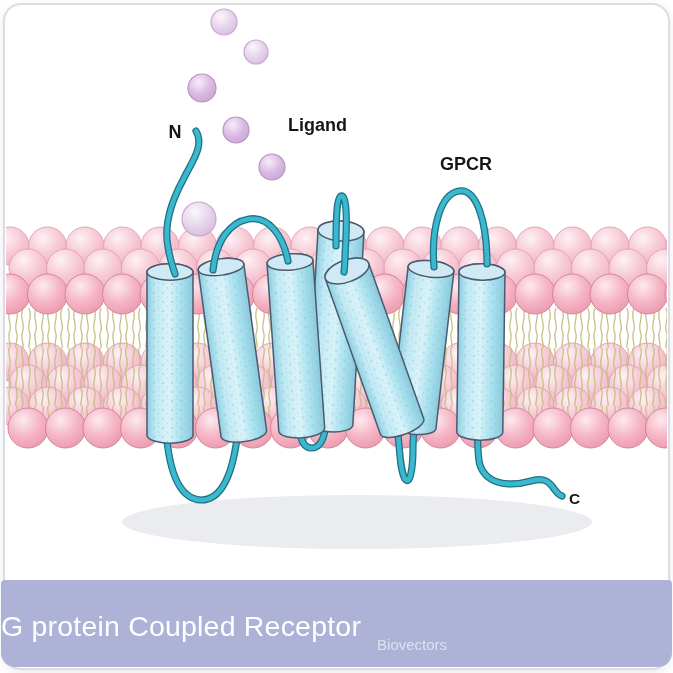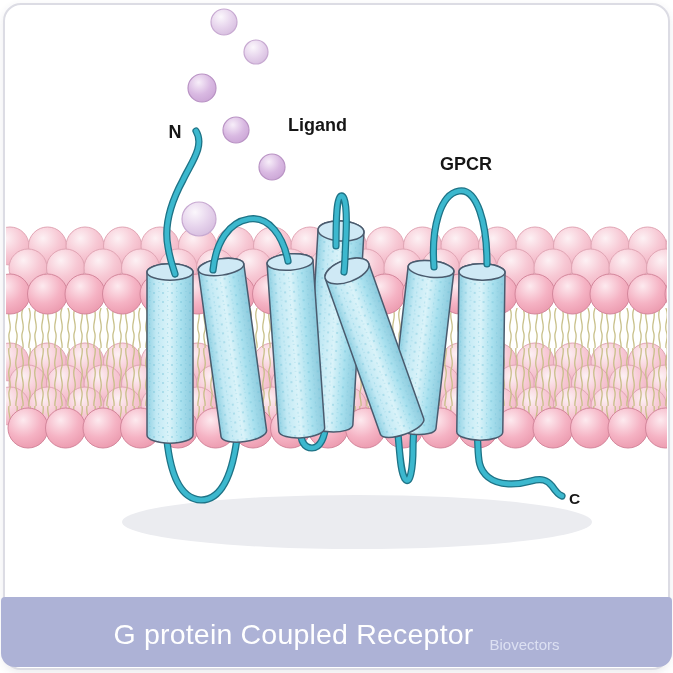--- a/index.html
+++ b/index.html
@@ -5,23 +5,23 @@
   html,body{margin:0;padding:0;background:#ffffff;}
   .stage{position:relative;width:673px;height:673px;background:#ffffff;overflow:hidden;
          font-family:"Liberation Sans", sans-serif;}
   .card{position:absolute;left:3px;top:3px;right:3px;bottom:3px;
         background:#ffffff;border:2px solid var(--card-border,#dcdce4);border-radius:18px;
         box-shadow:0 3px 8px rgba(60,60,90,.10);}
   .diagram-svg{position:absolute;left:0;top:0;width:673px;height:673px;}
   .lbl{font-family:"Liberation Sans", sans-serif;font-weight:600;font-size:18px;
        fill:var(--label-text,#161616);}
   .lbl-small{font-size:15.5px;}
-  .banner{position:absolute;left:1px;right:1px;bottom:6px;height:70px;
+  .banner{position:absolute;left:1px;right:1px;bottom:6px;height:87px;
           background:var(--banner-bg,#adb2d6);border-radius:4px 4px 14px 14px;
-          display:flex;align-items:center;justify-content:center;padding-top:5px;box-sizing:border-box;}
+          display:flex;align-items:center;padding-top:5px;box-sizing:border-box;}
   .banner-title{color:var(--banner-text,#ffffff);font-size:28.5px;font-weight:400;letter-spacing:.2px;}
   .banner-credit{color:var(--credit-text,#dce0f2);font-size:15px;align-self:flex-end;
                  margin-bottom:14px;margin-left:16px;}
   .memHead{stroke:var(--head-stroke,#e0a5b4);stroke-width:1;}
   .memHeadF{stroke:var(--head-front-stroke,#d4879c);stroke-width:1;}
   .tailsRect{opacity:.95;}
   .loopOuter{fill:none;stroke:var(--loop-stroke,#1e7386);stroke-width:7.2;stroke-linecap:round;}
   .loopInner{fill:none;stroke:var(--loop-fill,#3cb8ce);stroke-width:4.6;stroke-linecap:round;}
   .helixStroke{fill:none;stroke:var(--helix-stroke,#4a5b6e);stroke-width:1.5;}
   .helixCap{fill:var(--helix-cap,#cfe9f5);stroke:var(--helix-stroke,#4a5b6e);stroke-width:1.5;}

